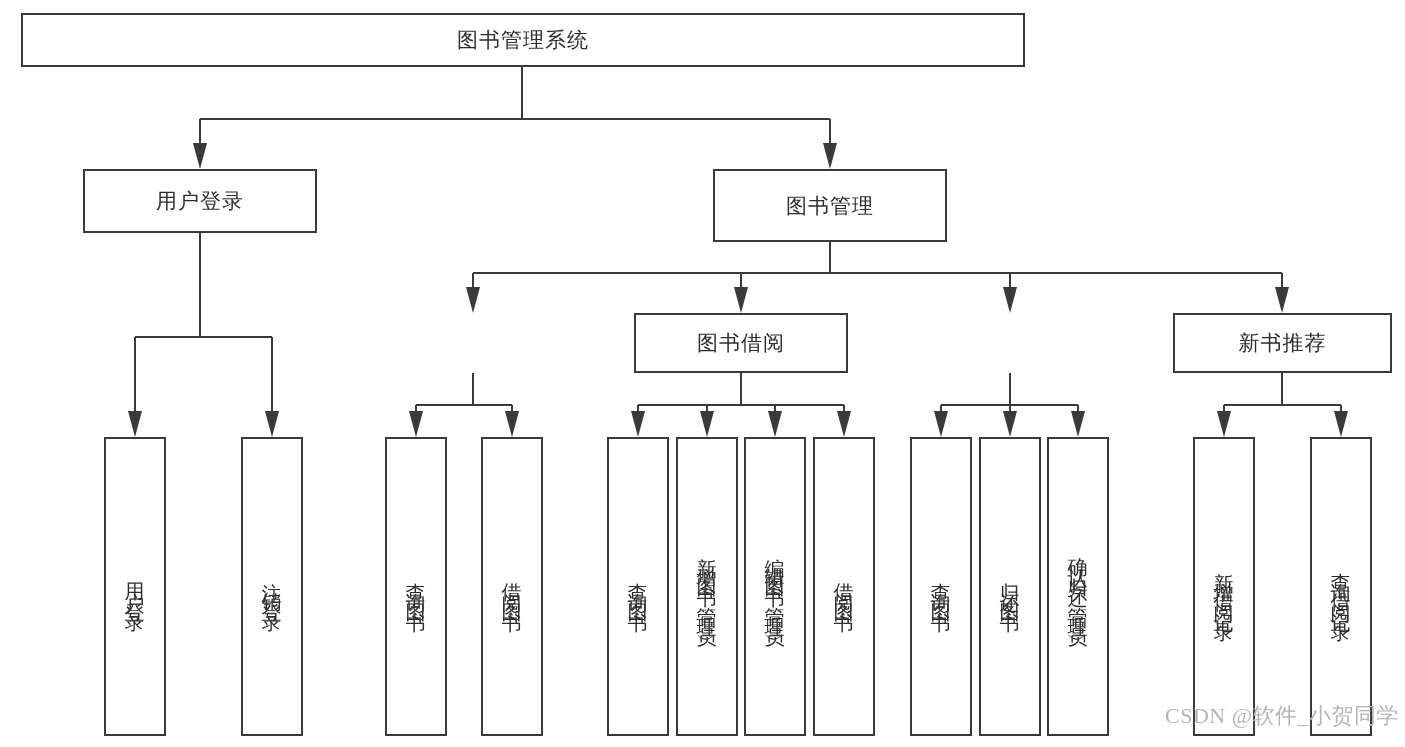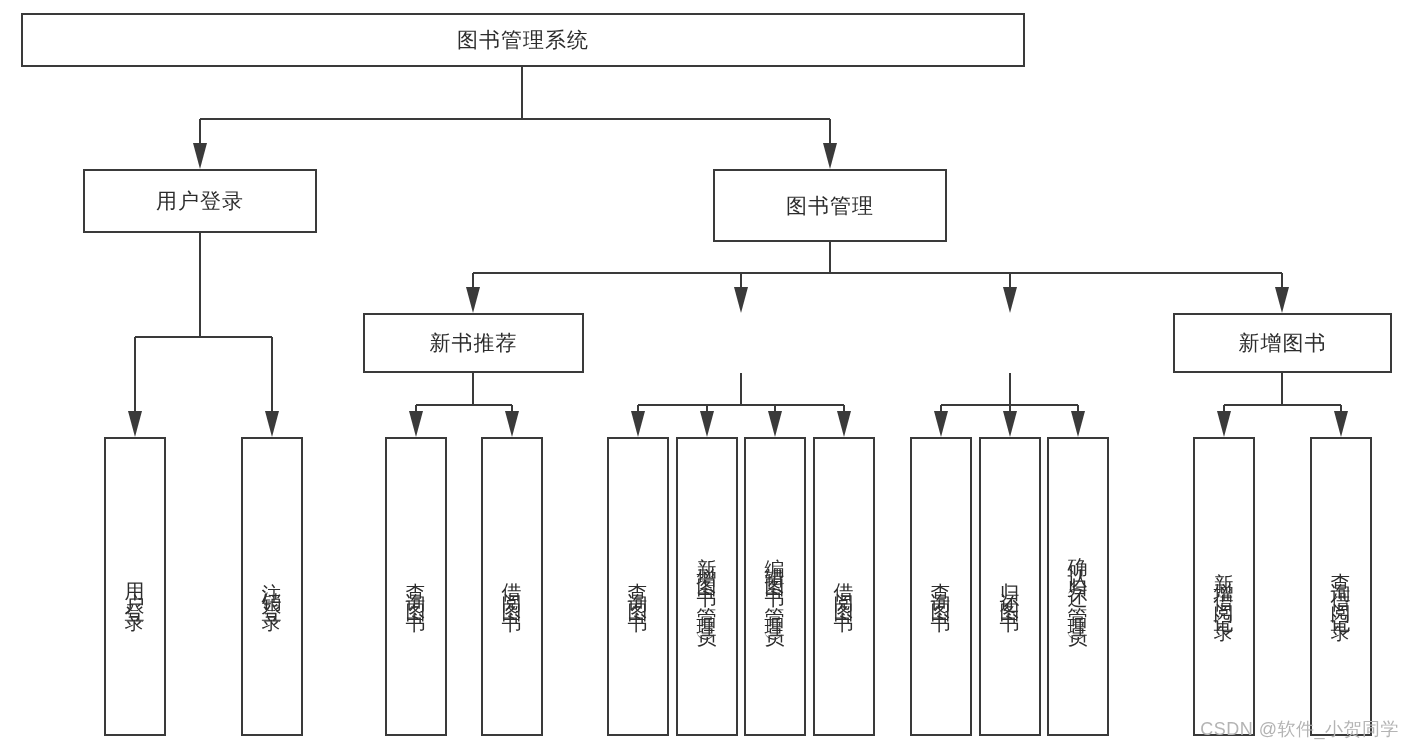--- a/index.html
+++ b/index.html
@@ -9,21 +9,21 @@
     --watermark: #b4b4b4;
     --background: #ffffff;
   }
   * { margin: 0; padding: 0; box-sizing: border-box; }
   html, body { background: var(--background); }
   .stage {
     position: relative;
     width: 1405px;
     height: 747px;
     background: var(--background);
-    font-family: Liberation Sans, sans-serif;
+    font-family: Liberation Serif, serif;
     overflow: hidden;
   }
   .connector-layer {
     position: absolute;
     left: 0; top: 0;
     width: 1405px; height: 747px;
   }
   .connector-line {
     stroke: var(--line);
     stroke-width: 2;
@@ -69,23 +69,23 @@
   .l-7  { left: 744px; }
   .l-8  { left: 813px; }
   .l-9  { left: 910px; }
   .l-10 { left: 979px; }
   .l-11 { left: 1047px; }
   .l-12 { left: 1193px; }
   .l-13 { left: 1310px; }
   .watermark {
     position: absolute;
     right: 6px;
-    bottom: 6px;
+    bottom: 16px;
     color: var(--watermark);
-    font-size: 18px;
+    font-size: 22px;
     letter-spacing: 0.5px;
     white-space: nowrap;
   }
 </style>
 </head>
 <body>
 
 <div class="stage">
 
   <svg class="connector-layer" viewBox="0 0 1405 747" xmlns="http://www.w3.org/2000/svg">
@@ -119,22 +119,22 @@
       <polygon class="arrowhead" points="1217,411 1231,411 1224,437"></polygon>
       <polygon class="arrowhead" points="1334,411 1348,411 1341,437"></polygon>
     </g>
   </svg>
 
   <div class="box n-root">图书管理系统</div>
 
   <div class="box n-user">用户登录</div>
   <div class="box n-book">图书管理</div>
 
-  <div class="box n-newrec">新书推荐</div>
-  <div class="box n-records">新增图书</div>
+  <div class="box n-borrow">图书借阅</div>
+  <div class="box n-records">新书推荐</div>
 
   <div class="box leaf l-1">用户登录</div>
   <div class="box leaf l-2">注销登录</div>
 
   <div class="box leaf l-3">查询图书</div>
   <div class="box leaf l-4">借阅图书</div>
 
   <div class="box leaf l-5">查询图书</div>
   <div class="box leaf l-6">新增图书（管理员）</div>
   <div class="box leaf l-7">编辑图书（管理员）</div>

